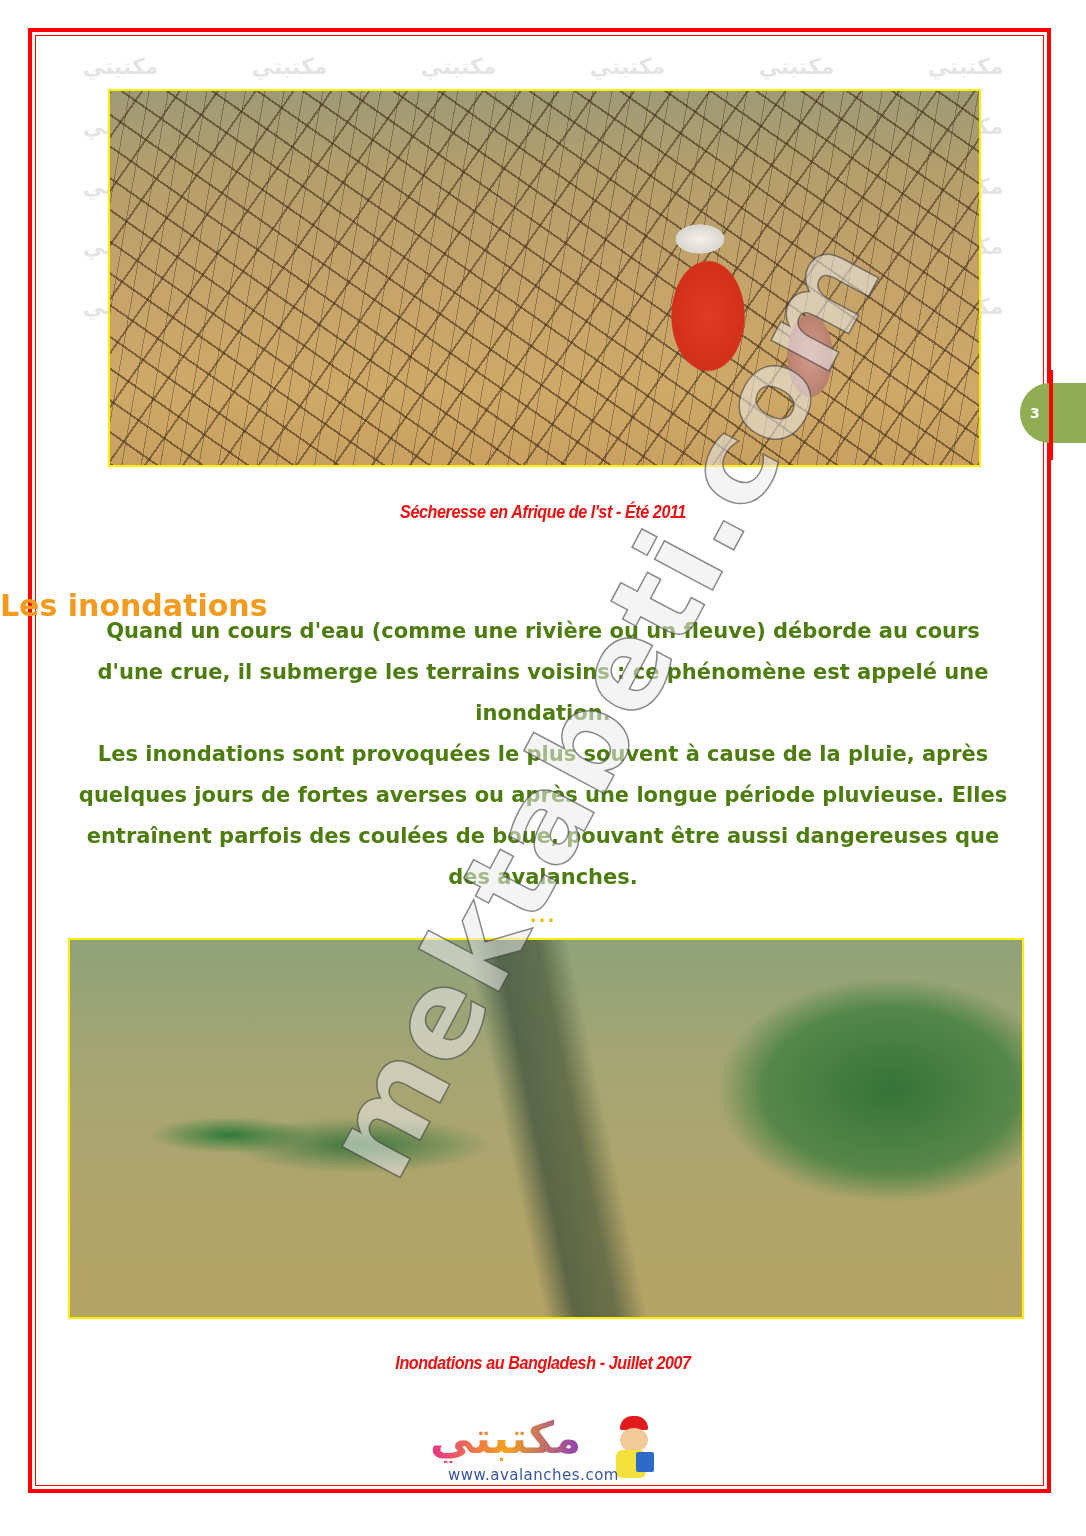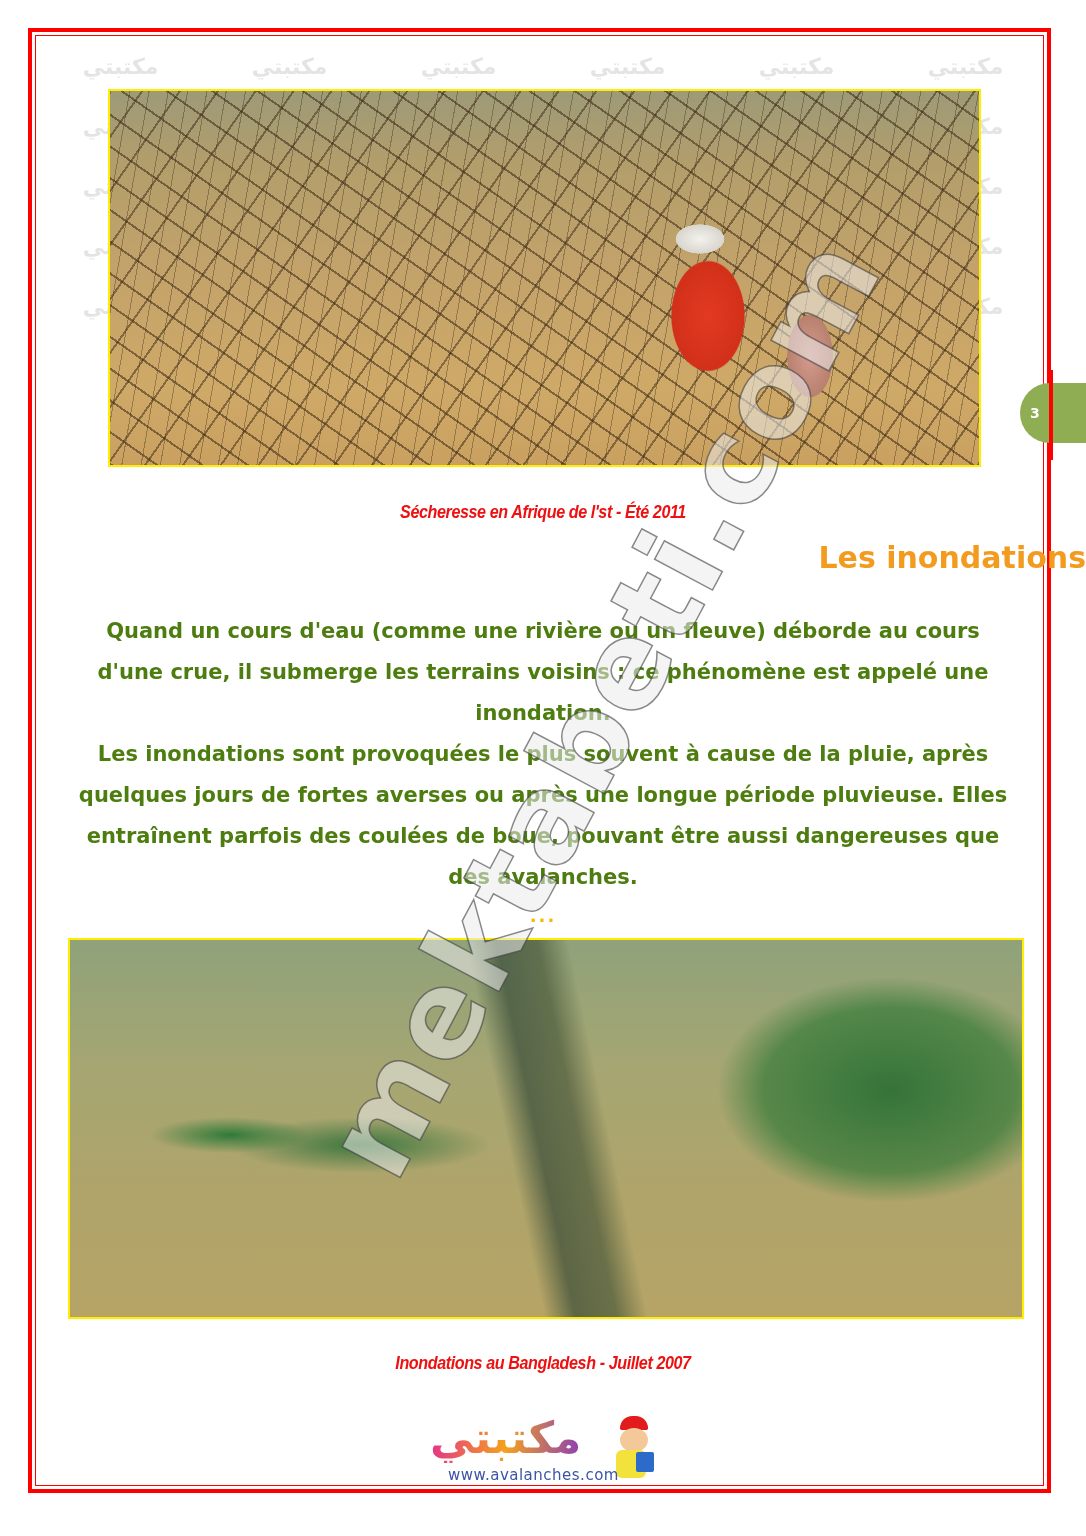--- a/index.html
+++ b/index.html
@@ -55,21 +55,21 @@
     }
     .caption {
       position: absolute; left: 0; width: 1086px; text-align: center;
       color: #ee1111; font-style: italic; font-weight: bold; font-size: 19px;
       font-family: "Liberation Sans Narrow", "Liberation Sans", sans-serif; letter-spacing: -0.5px;
       transform: scaleX(0.85);
     }
     .caption-1 { top: 501px; }
     .caption-2 { top: 1352px; }
     .heading {
-      position: absolute; left: 0; width: 1086px; top: 540px; text-align: right;
+      position: absolute; left: 0; width: 1086px; top: 588px; text-align: left;
       color: #f39b1e; font-weight: bold; font-size: 30px;
     }
     .body-text {
       position: absolute; left: 70px; width: 946px; top: 611px; text-align: center;
       color: #4d7c0f; font-weight: bold; font-size: 21px; line-height: 41px;
     }
     .body-text p { margin: 0; }
     .ellipsis {
       position: absolute; left: 0; width: 1086px; top: 905px; text-align: center;
       color: #f5b80a; font-size: 18px; font-weight: bold; letter-spacing: 2px;

